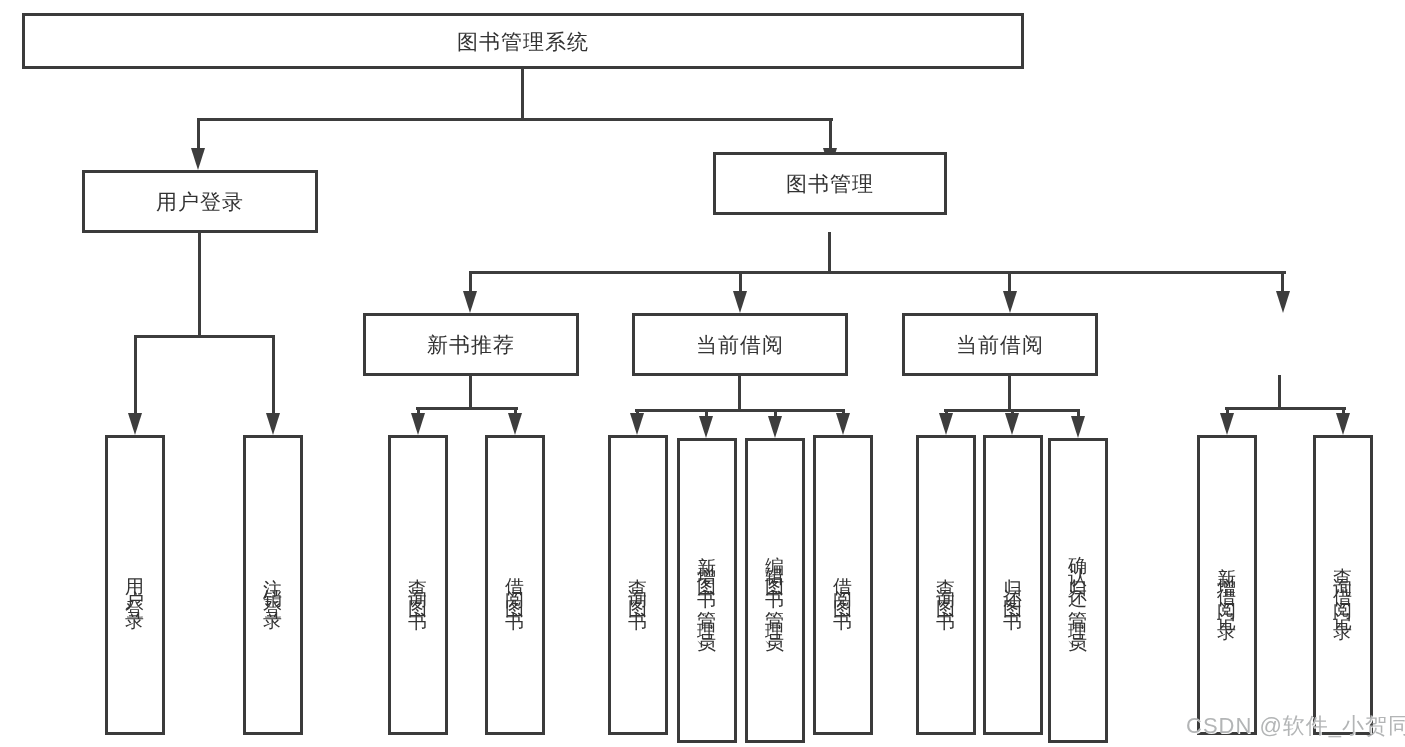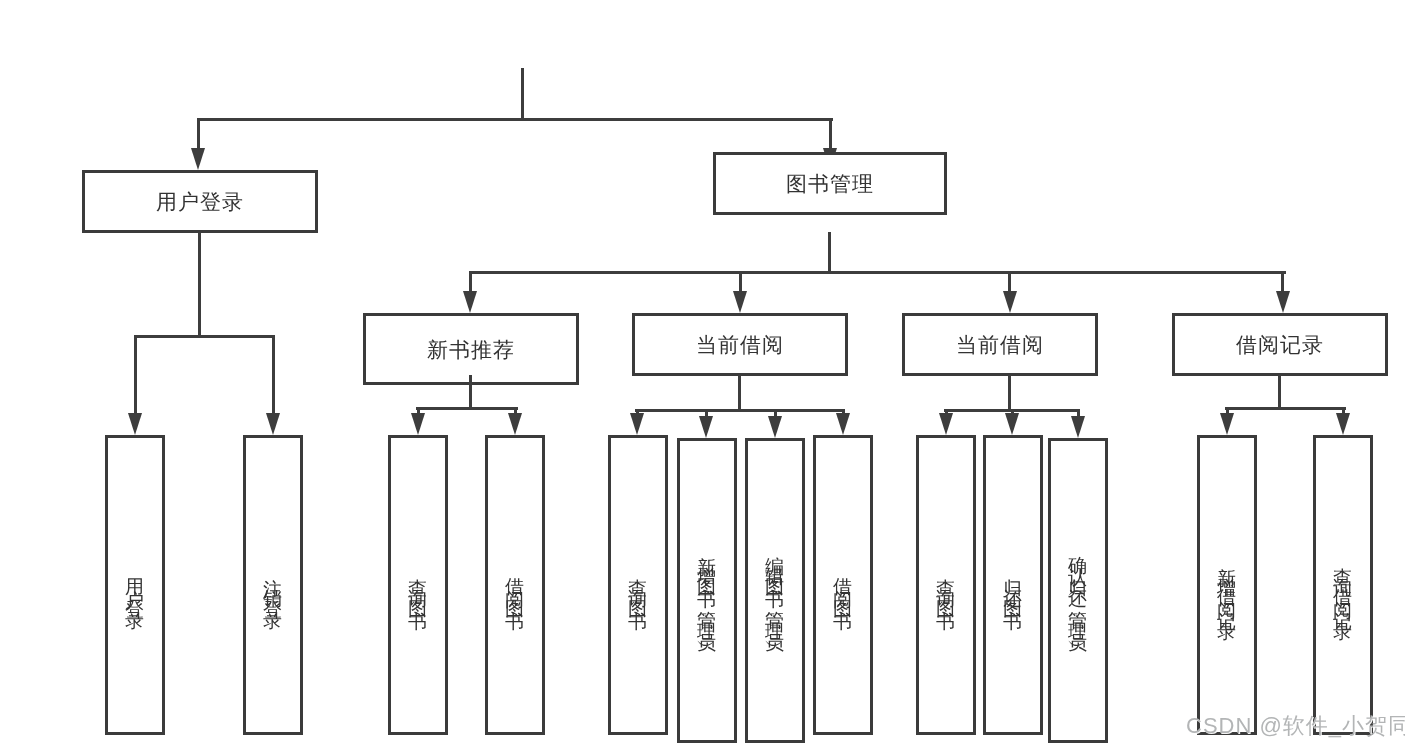--- a/index.html
+++ b/index.html
@@ -34,20 +34,23 @@
     position:absolute;left:1186px;top:711px;z-index:5;white-space:nowrap;
     font-size:22px;color:var(--wm);letter-spacing:1px;
     text-shadow:1px 1px 0 rgba(255,255,255,.95);
   }
 </style>
 </head>
 <body>
 
 <div id="canvas">
 
+  <div class="bx" style="left:22px;top:13px;width:1002px;height:56px;">
+    <span>图书管理系统</span>
+  </div>
 
   <div class="ln" style="left:521px;top:68px;width:3px;height:52px;"></div>
   <div class="ln" style="left:197px;top:118px;width:636px;height:3px;"></div>
   <div class="ln" style="left:197px;top:118px;width:3px;height:32px;"></div>
   <div class="ar" style="left:191px;top:148px;"></div>
   <div class="ln" style="left:829px;top:118px;width:3px;height:32px;"></div>
   <div class="ar" style="left:823px;top:148px;"></div>
 
   <div class="bx" style="left:82px;top:170px;width:236px;height:63px;">
     <span>用户登录</span>
@@ -67,31 +70,28 @@
   <div class="ln" style="left:469px;top:271px;width:817px;height:3px;"></div>
   <div class="ln" style="left:469px;top:271px;width:3px;height:22px;"></div>
   <div class="ar" style="left:463px;top:291px;"></div>
   <div class="ln" style="left:739px;top:271px;width:3px;height:22px;"></div>
   <div class="ar" style="left:733px;top:291px;"></div>
   <div class="ln" style="left:1008px;top:271px;width:3px;height:22px;"></div>
   <div class="ar" style="left:1003px;top:291px;"></div>
   <div class="ln" style="left:1281px;top:271px;width:3px;height:22px;"></div>
   <div class="ar" style="left:1276px;top:291px;"></div>
 
-  <div class="bx" style="left:363px;top:313px;width:216px;height:72px;">
+  <div class="bx" style="left:363px;top:313px;width:216px;height:63px;">
     <span>新书推荐</span>
   </div>
   <div class="bx" style="left:632px;top:313px;width:216px;height:63px;">
     <span>当前借阅</span>
   </div>
   <div class="bx" style="left:902px;top:313px;width:196px;height:63px;">
     <span>当前借阅</span>
-  </div>
-  <div class="bx" style="left:1172px;top:313px;width:216px;height:63px;">
-    <span>借阅记录</span>
   </div>
 
   <div class="ln" style="left:469px;top:375px;width:3px;height:34px;"></div>
   <div class="ln" style="left:416px;top:407px;width:102px;height:3px;"></div>
   <div class="ln" style="left:417px;top:407px;width:3px;height:10px;"></div>
   <div class="ar" style="left:411px;top:413px;"></div>
   <div class="ln" style="left:514px;top:407px;width:3px;height:10px;"></div>
   <div class="ar" style="left:508px;top:413px;"></div>
 
   <div class="ln" style="left:738px;top:375px;width:3px;height:36px;"></div>

